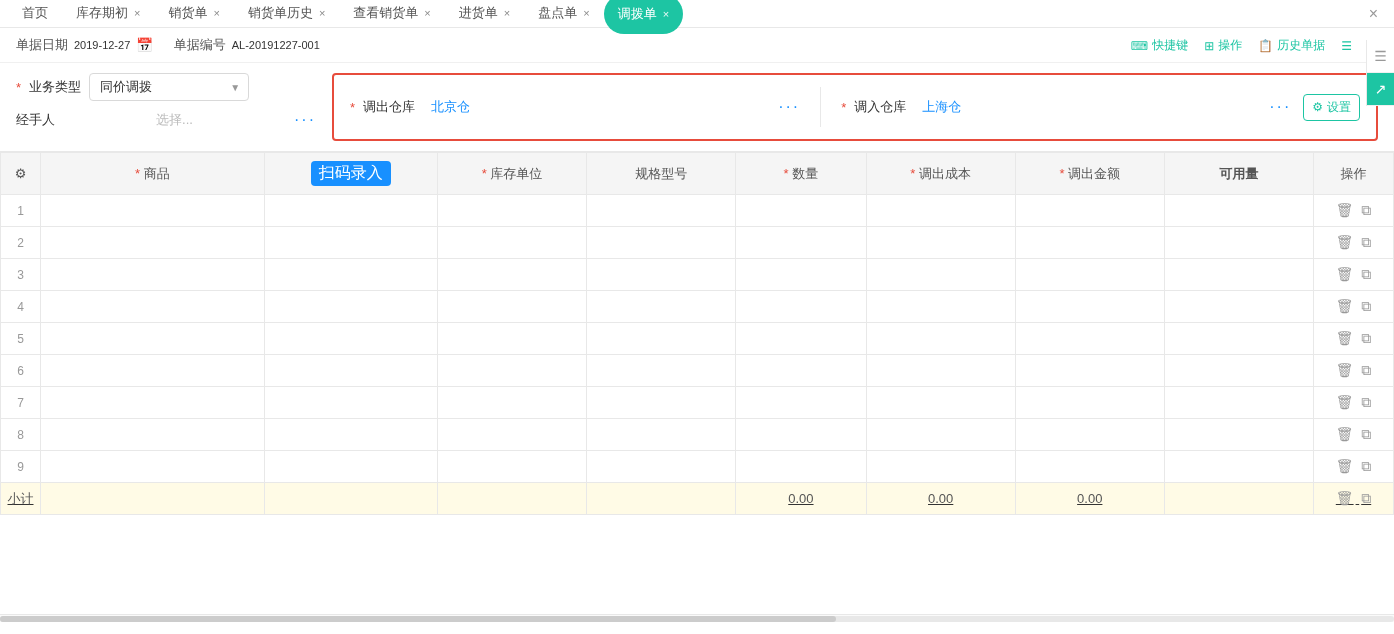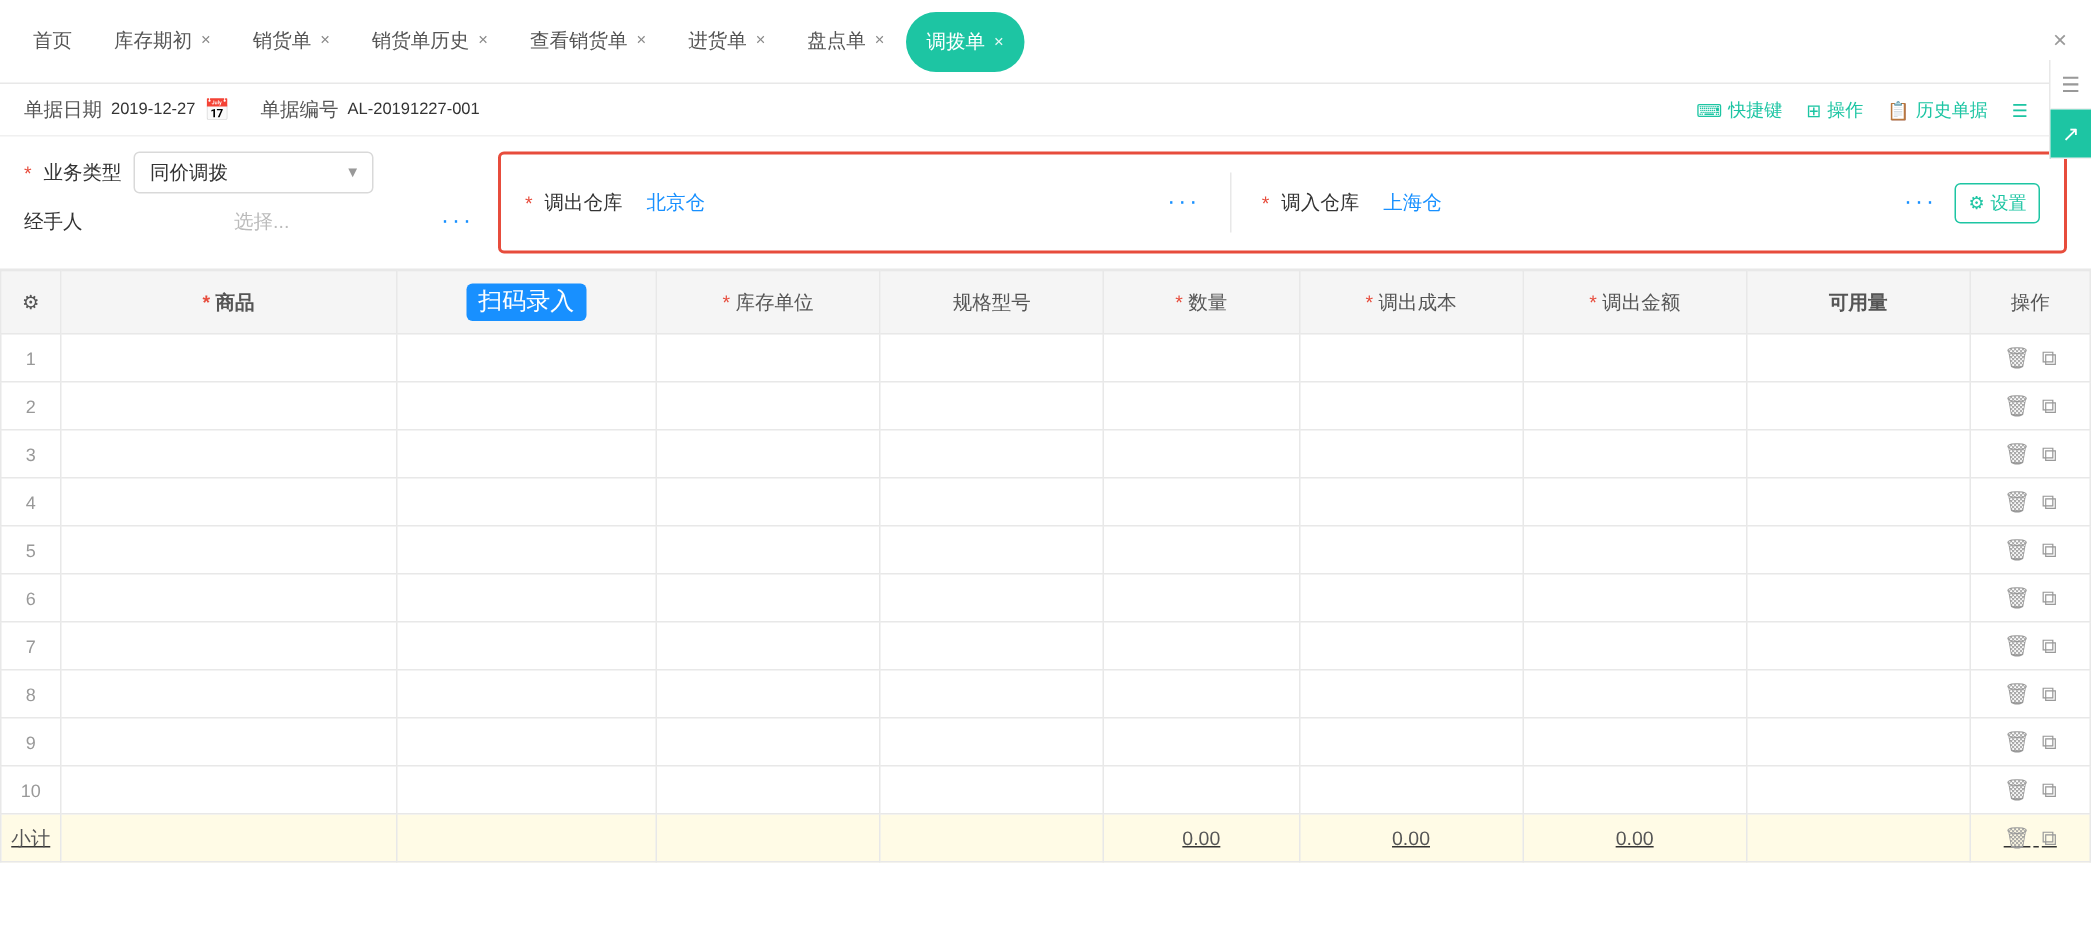--- a/index.html
+++ b/index.html
@@ -4,21 +4,21 @@
   <style>
     * { box-sizing: border-box; margin: 0; padding: 0; }
     body { font-family: 'Microsoft YaHei', Arial, sans-serif; font-size: 13px; background: #fff; color: #333; overflow: hidden; }
 
     
     .tab-bar {
       display: flex; align-items: center;
       border-bottom: 1px solid #e8e8e8;
       background: #fff;
       padding: 0 8px;
-      height: 56px;
+      height: 28px;
       position: relative;
     }
     .tab-item {
       display: flex; align-items: center;
       padding: 0 14px;
       height: 40px;
       cursor: pointer;
       font-size: 13px;
       color: #555;
       border-bottom: 2px solid transparent;
@@ -165,21 +165,21 @@
       color: #333;
     }
     tbody tr:nth-child(odd) { background: #fff; }
     tbody tr:nth-child(even) { background: #fff; }
     tbody tr.subtotal-row { background: #fffbe6; text-decoration: underline; }
     tbody tr.subtotal-row td { color: #555; }
 
     .row-num { color: #999; font-size: 12px; }
     .col-actions { width: 80px; min-width: 80px; }
     .col-settings { width: 40px; min-width: 40px; }
-    .col-product { min-width: 120px; font-weight: bold; }
+    .col-product { min-width: 120px; }
     .col-scan { }
     .col-unit { min-width: 80px; }
     .col-spec { min-width: 80px; }
     .col-qty { min-width: 70px; }
     .col-cost { min-width: 80px; }
     .col-amount { min-width: 80px; }
     .col-available { min-width: 80px; font-weight: bold; }
 
     .scan-btn {
       background: #1890ff;
@@ -527,35 +527,20 @@
       <td></td>
       <td></td>
       <td></td>
       <td></td>
       <td></td>
       <td>
         <span class="action-icon">🗑</span>
         <span class="action-icon">⧉</span>
       </td>
     </tr>
-          <tr>
-      <td><span class="row-num">10</span></td>
-      <td></td>
-      <td></td>
-      <td></td>
-      <td></td>
-      <td></td>
-      <td></td>
-      <td></td>
-      <td></td>
-      <td>
-        <span class="action-icon">🗑</span>
-        <span class="action-icon">⧉</span>
-      </td>
-    </tr>
           <tr class="subtotal-row">
       <td><span>小计</span></td>
       <td></td>
       <td></td>
       <td></td>
       <td></td>
       <td><span>0.00</span></td>
       <td><span>0.00</span></td>
       <td><span>0.00</span></td>
       <td></td>

